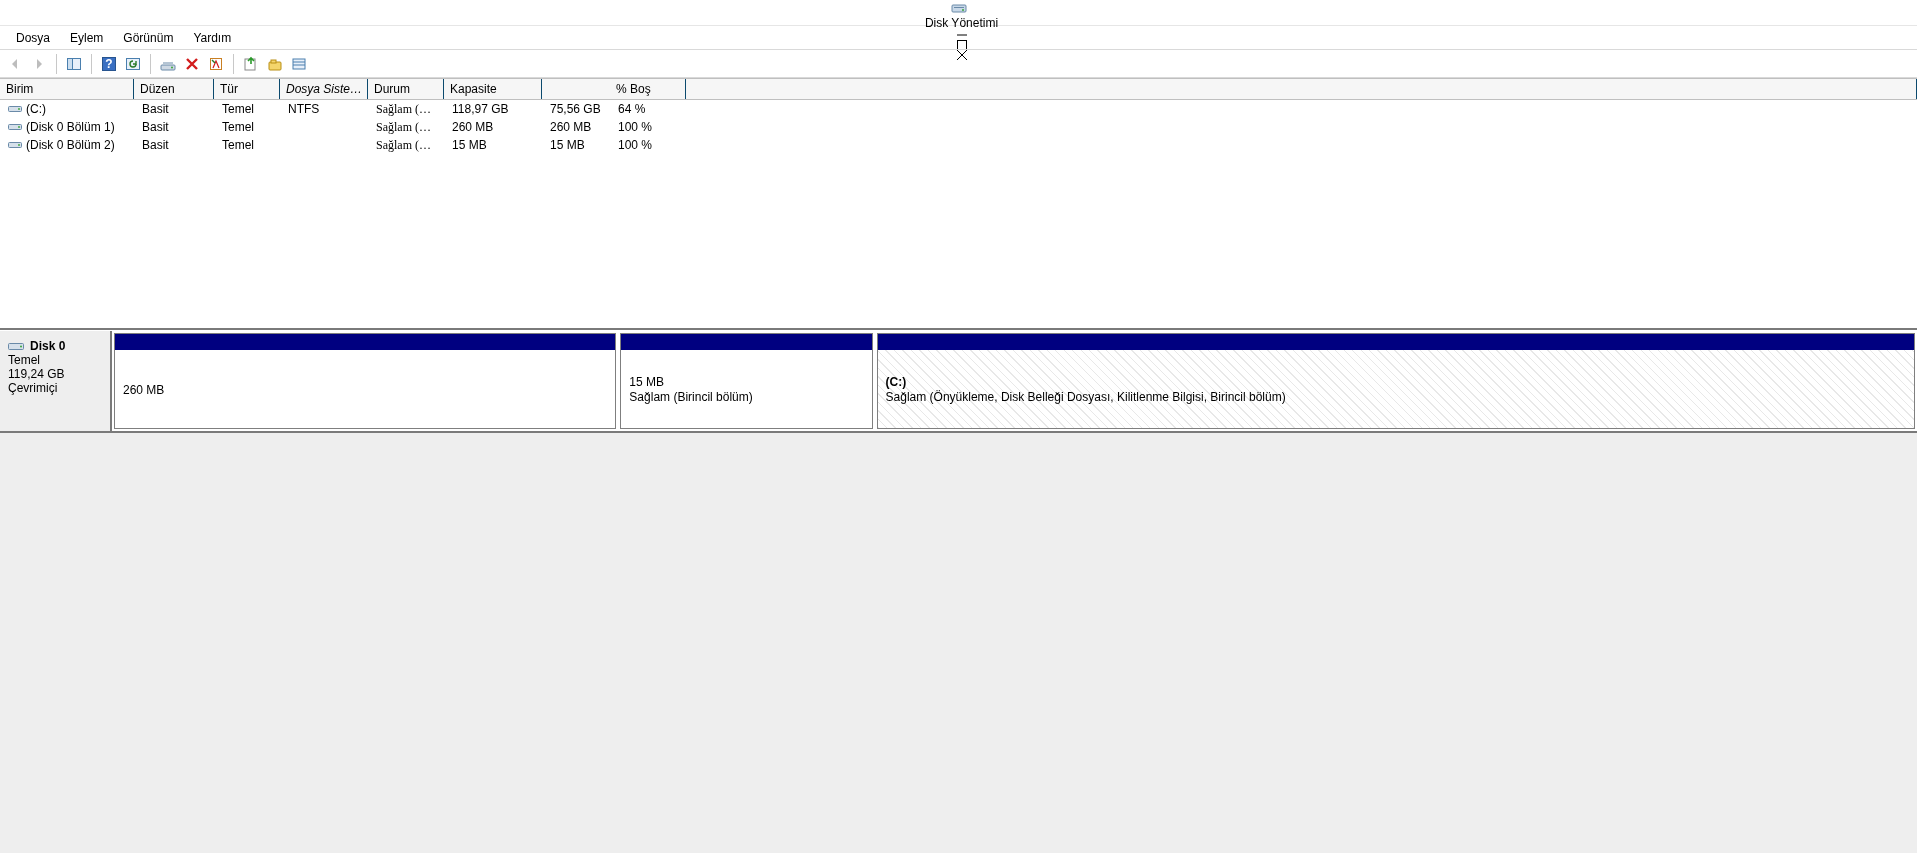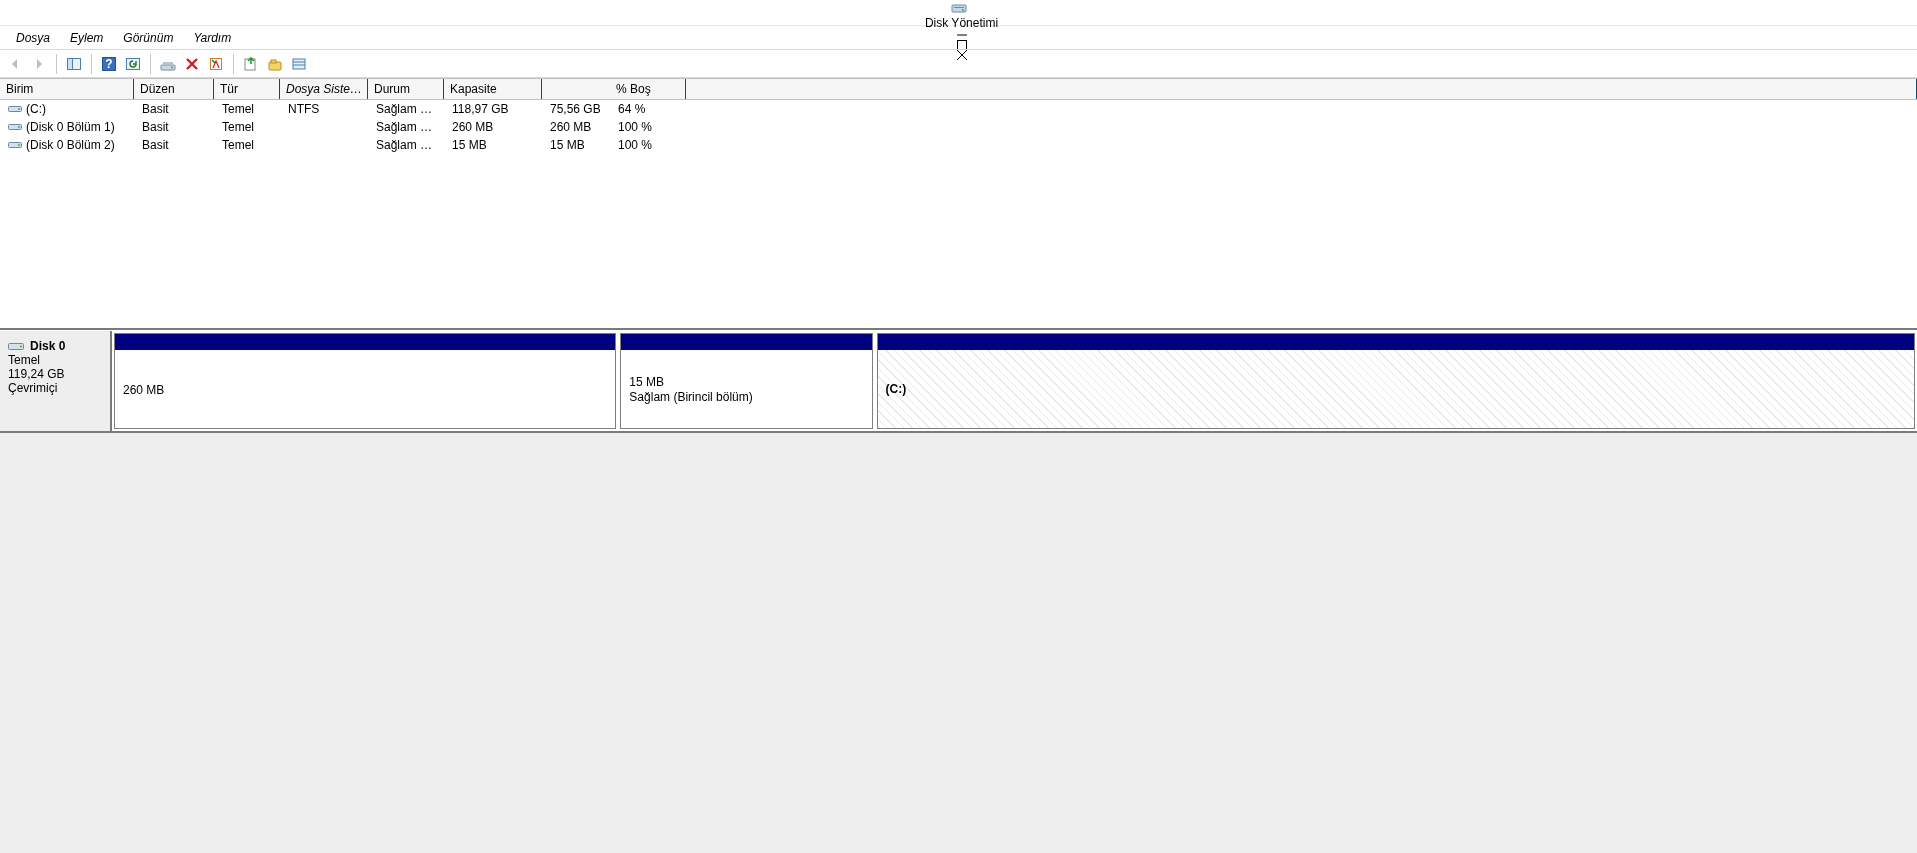--- a/index.html
+++ b/index.html
@@ -8,21 +8,21 @@
 
   
   .titlebar { display:flex; align-items:center; height:26px; padding:0 0 0 6px; background:#fff; border-bottom:1px solid #e6e6e6;flex-direction:column; }
   .titlebar .app-icon { width:16px; height:16px; margin-right:6px; display:flex; align-items:center; justify-content:center; }
   .titlebar .title { flex:0 0 auto; }
   .titlebar .spacer { flex:1 1 auto; }
   .titlebar .win-btn { width:46px; height:26px; display:flex; align-items:center; justify-content:center; }
 
   
   .menubar { display:flex; align-items:center; height:24px; padding:0 6px; border-bottom:1px solid #d9d9d9; }
-  .menubar .menu-item { padding:3px 10px; cursor:default;font-style:italic; }
+  .menubar .menu-item { padding:3px 10px; cursor:default; }
 
   
   .toolbar { display:flex; align-items:center; height:28px; padding:2px 4px; border-bottom:1px solid #d9d9d9; gap:2px; }
   .toolbar .sep { width:1px; height:20px; background:#c8c8c8; margin:0 4px; }
   .tbtn { width:22px; height:22px; display:flex; align-items:center; justify-content:center; border:1px solid transparent; }
   .tbtn svg { display:block; }
   .tbtn.disabled { opacity:0.45; }
 
   
   .colheaders { display:flex; height:22px; background:#f6f6f6; border-top:1px solid #bfbfbf; border-bottom:1px solid #bfbfbf; user-select:none; }
@@ -39,21 +39,21 @@
 
   
   .volumes { height:230px; overflow:auto; border-bottom:2px solid #7a7a7a; }
   .vol-row { display:flex; height:18px; align-items:center; }
   .vol-row .cell { padding:0 8px; white-space:nowrap; overflow:hidden; text-overflow:ellipsis; }
   .vol-row .vicon { width:14px; height:10px; margin-right:4px; flex:0 0 auto; }
   .vol-row .cell.birim { width:134px; display:flex; align-items:center; }
   .vol-row .cell.duzen { width:80px; }
   .vol-row .cell.tur { width:66px; }
   .vol-row .cell.dosya { width:88px; }
-  .vol-row .cell.durum { width:76px; }
+  .vol-row .cell.durum { width:76px;font-family:Liberation Serif, serif; }
   .vol-row .cell.kapasite { width:98px; }
   .vol-row .cell.bosalan { width:68px; }
   .vol-row .cell.bos { width:76px; }
 
   
   .diskmap { flex:1; background:#eeeeee; border-top:1px solid #fff; }
   .disk-row { display:flex; height:102px; background:#fff; border-bottom:2px solid #7a7a7a; }
   .disk-label { width:112px; background:#eeeeee; border-right:2px solid #7a7a7a; padding:8px 8px 6px 8px; display:flex; flex-direction:column; }
   .disk-label .dname { font-weight:bold; display:flex; align-items:center; gap:6px; }
   .disk-parts { flex:1; display:flex; gap:4px; padding:2px 2px 2px 2px; }
@@ -274,17 +274,18 @@
         <div class="body">
           <span class="pname"></span>
           <span>15 MB</span>
           <span>Sağlam (Birincil bölüm)</span>
         </div>
       </div>
       <div class="part hatched" style="flex:58">
         <div class="stripe"></div>
         <div class="body">
           <span class="pname">(C:)</span>
+          <span>Sağlam (Önyükleme, Disk Belleği Dosyası, Kilitlenme Bilgisi, Birincil bölüm)</span>
         </div>
       </div>
     </div>
   </div>
 </div>
 
 </body></html>

